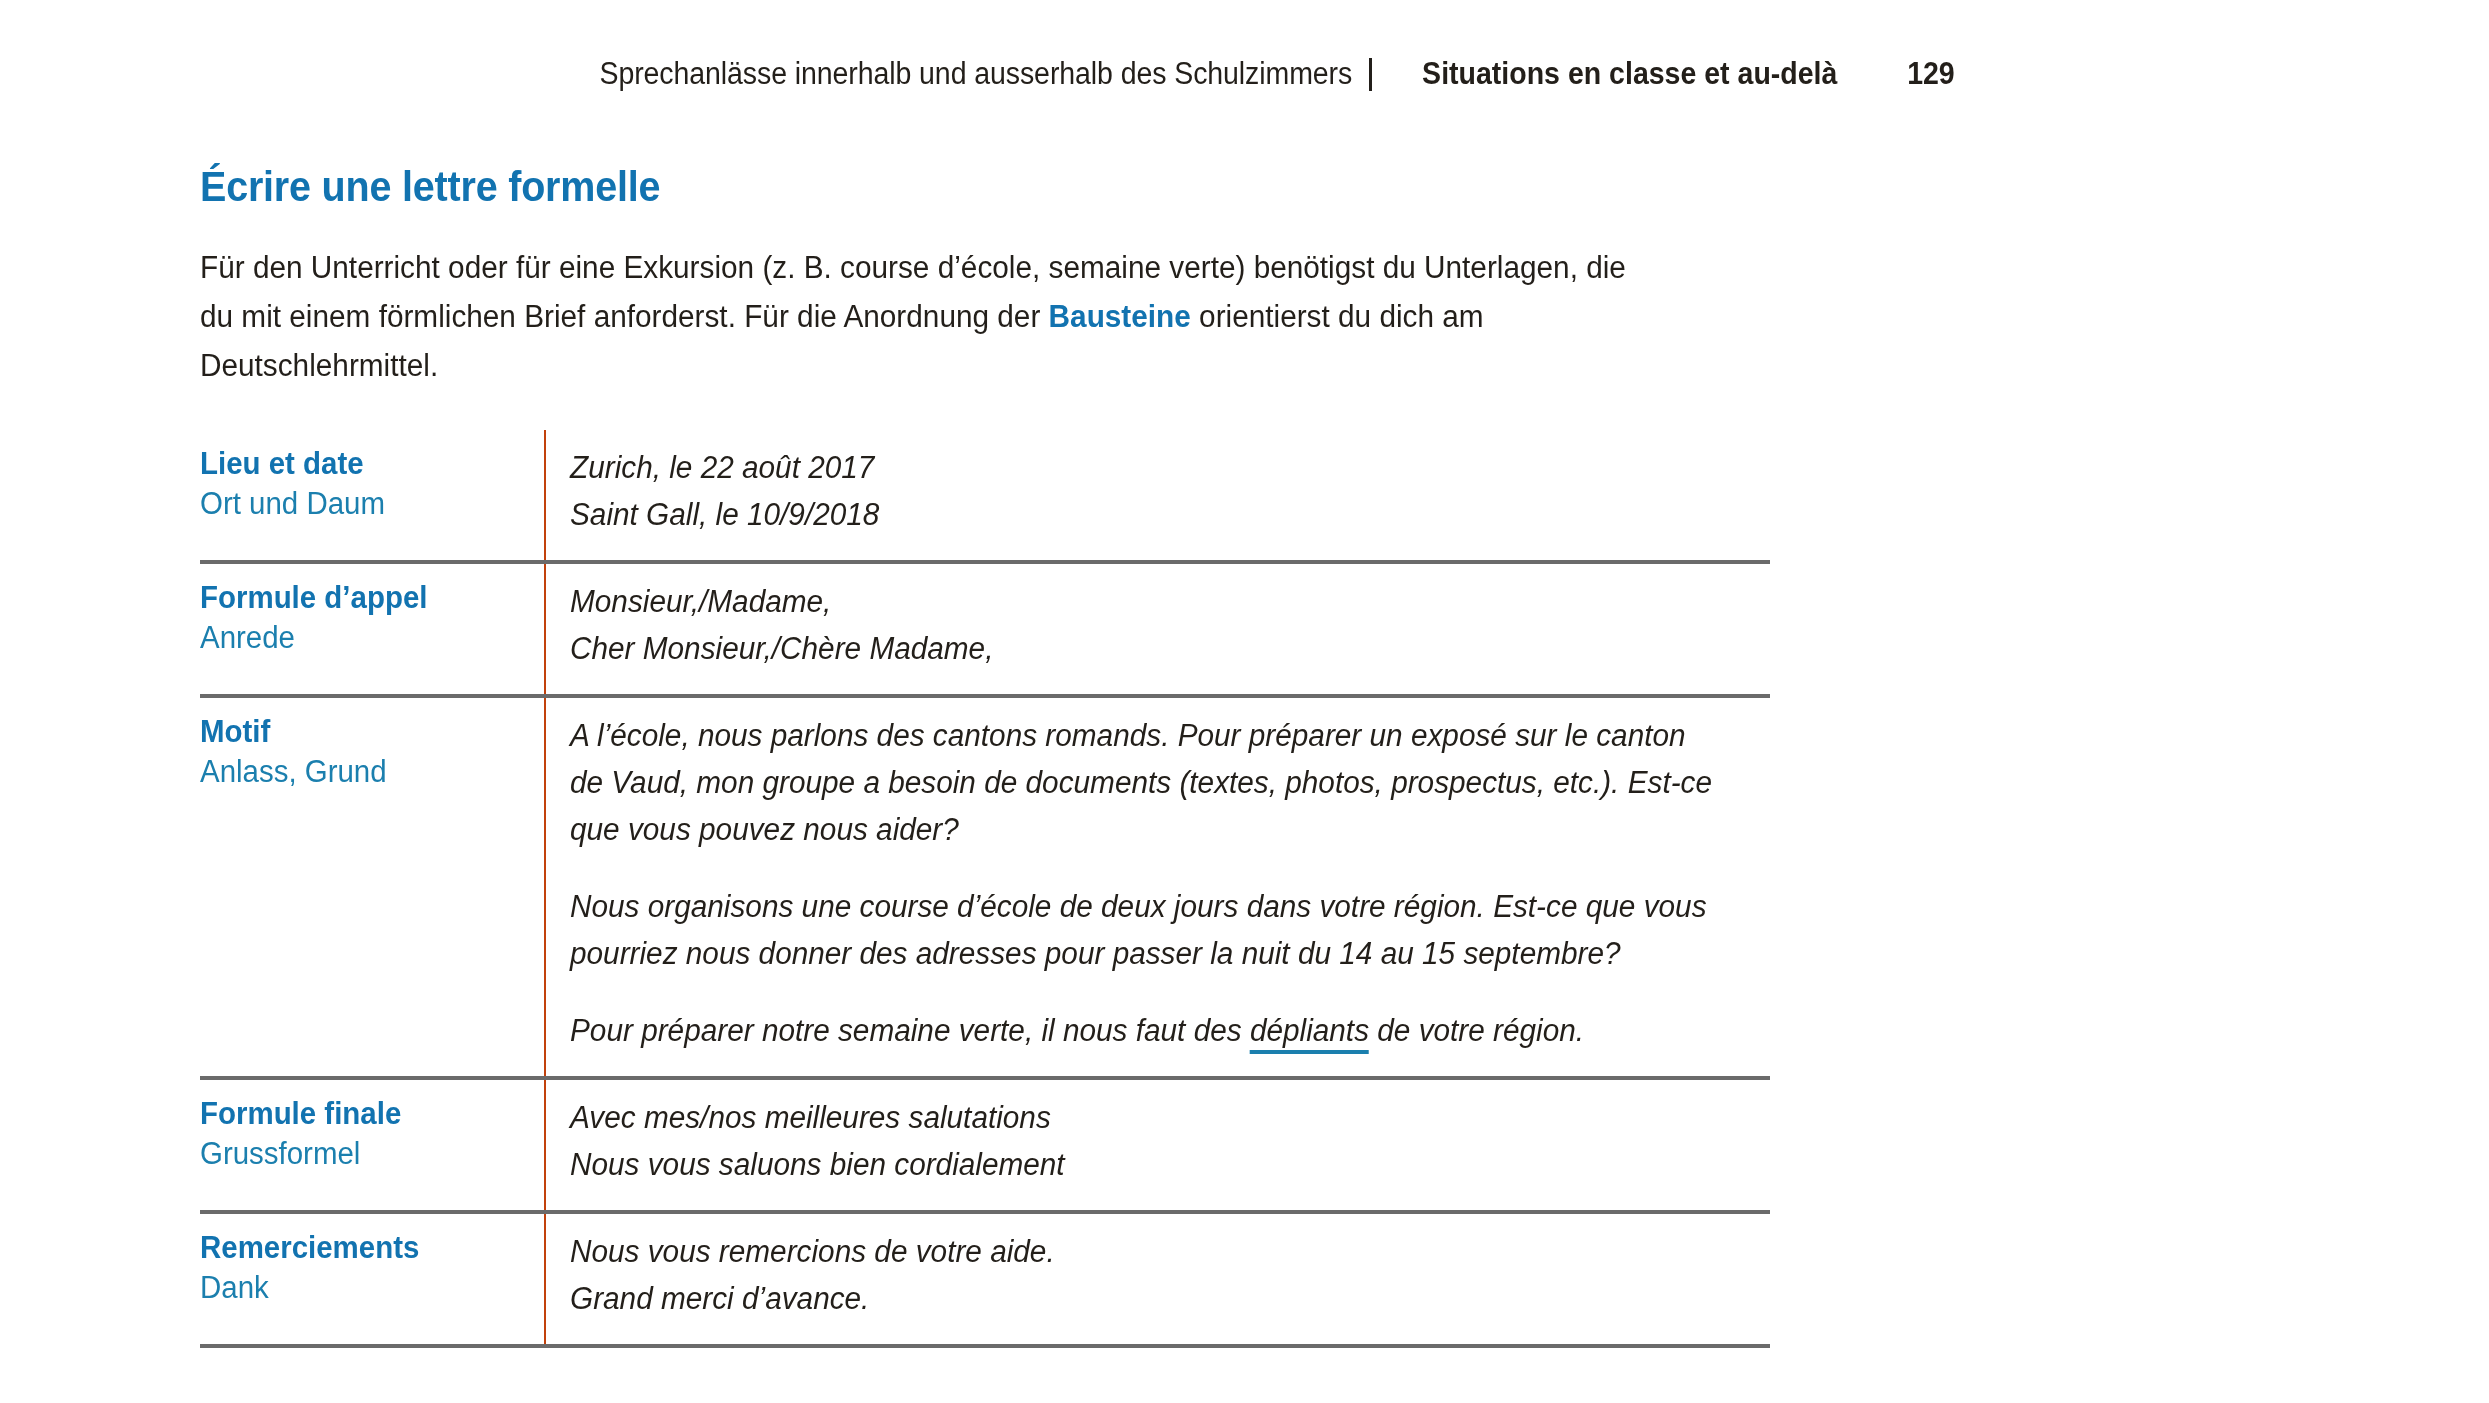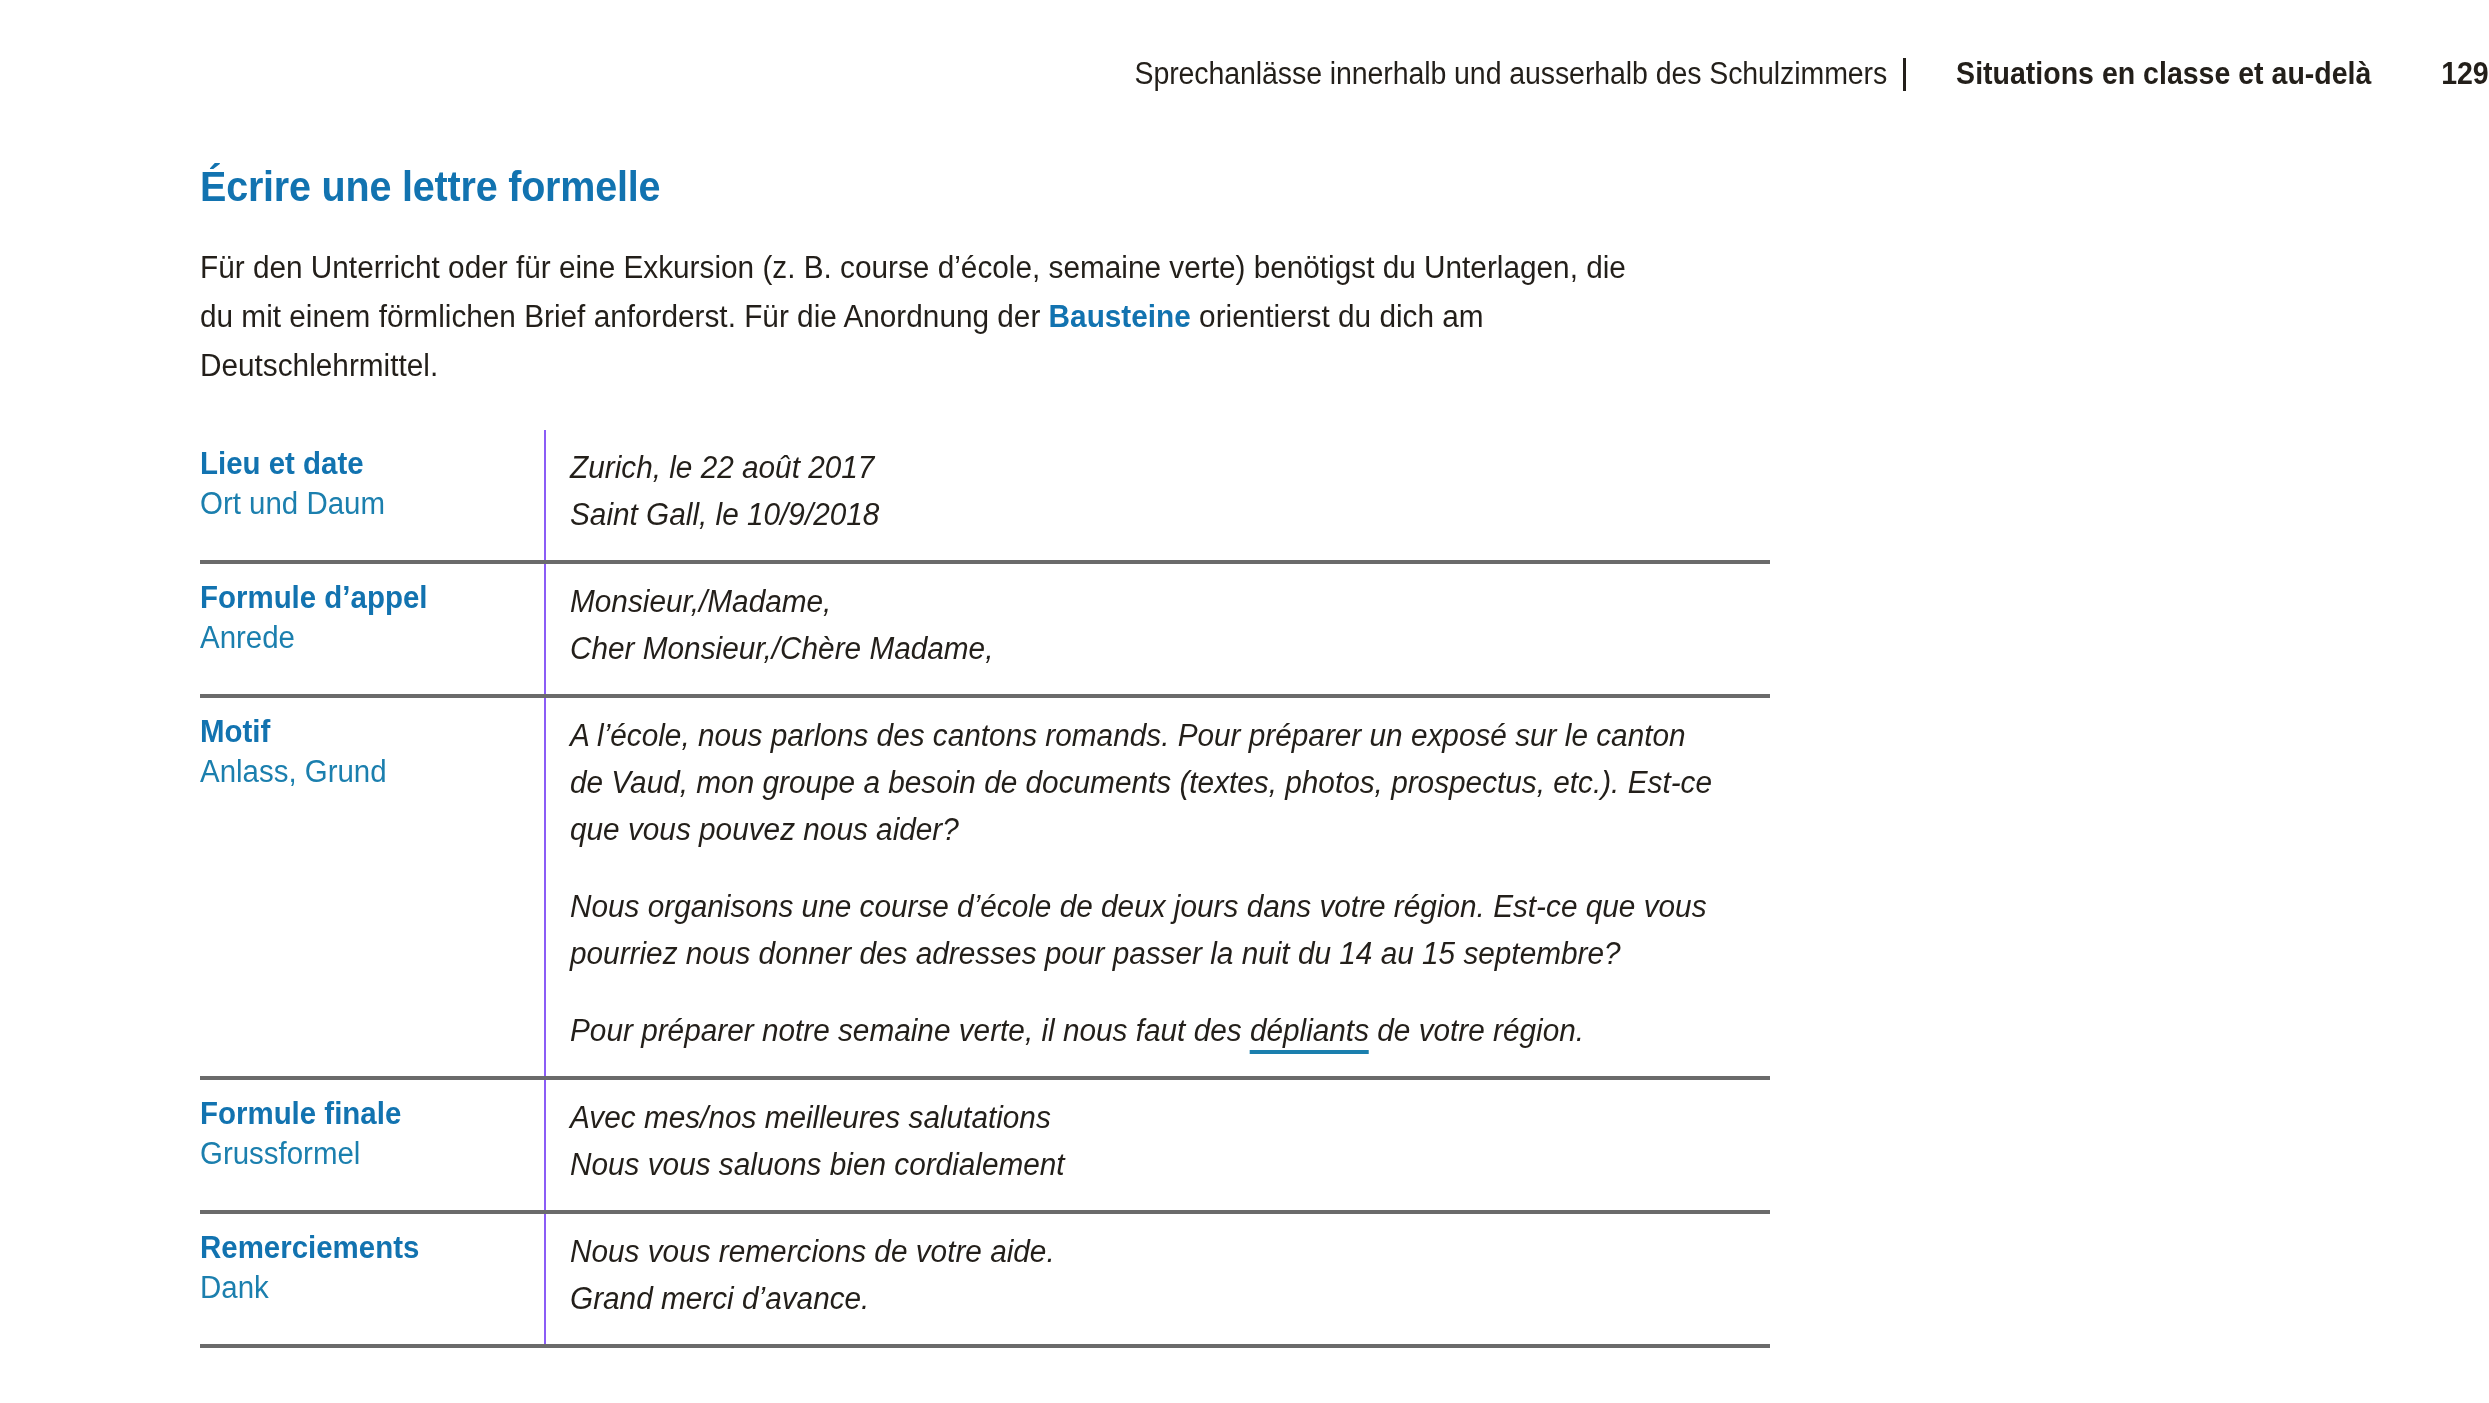--- a/index.html
+++ b/index.html
@@ -18,21 +18,21 @@
 
   
   .running-head {
     position: absolute;
     top: 48px;
     left: 0;
     right: 0;
     height: 52px;
     display: flex;
     align-items: center;
-    justify-content: flex-end;
+    justify-content: center;
     box-sizing: border-box;
     white-space: nowrap;
   }
   .rh-left {
     font-size: 31px;
     font-weight: 400;
     letter-spacing: -0.1px;
     color: #231f1a;
     transform: scaleX(0.92);
     transform-origin: right center;
@@ -102,21 +102,21 @@
   }
   .ftable col.c-label { width: 345px; }
   .ftable col.c-body  { width: 1225px; }
 
   .ftable tr > td {
     vertical-align: top;
     padding: 0;
     border-bottom: 4px solid #6b6b6b;
   }
   .ftable tr > td.cell-label {
-    border-right: 2px solid #8b5cf6;
+    border-right: 2px solid #c2410c;
     padding: 14px 0 22px 0;
   }
   .ftable tr > td.cell-body {
     padding: 14px 0 22px 24px;
   }
 
   .lbl-fr {
     display: block;
     font-size: 31px;
     line-height: 40px;

